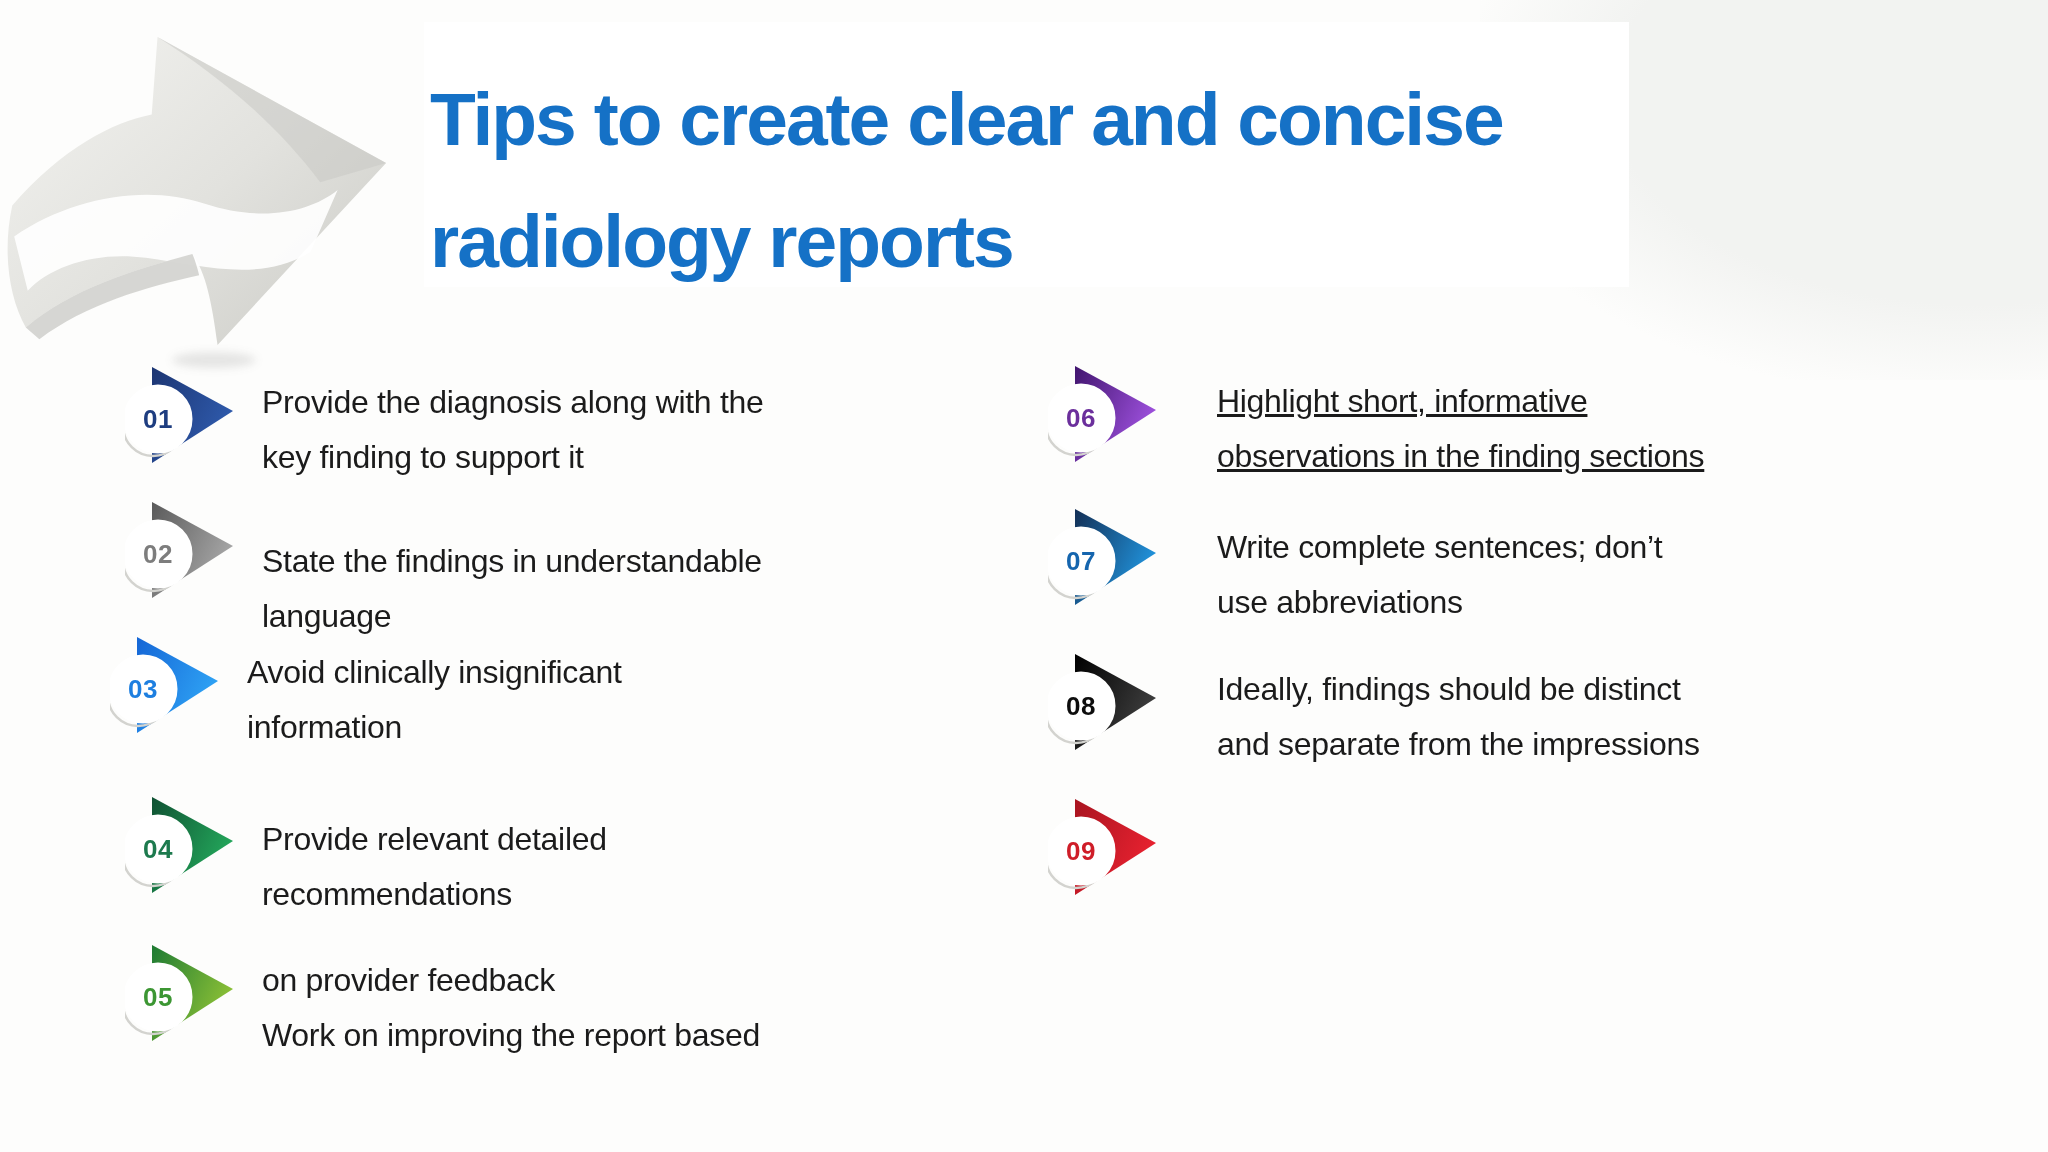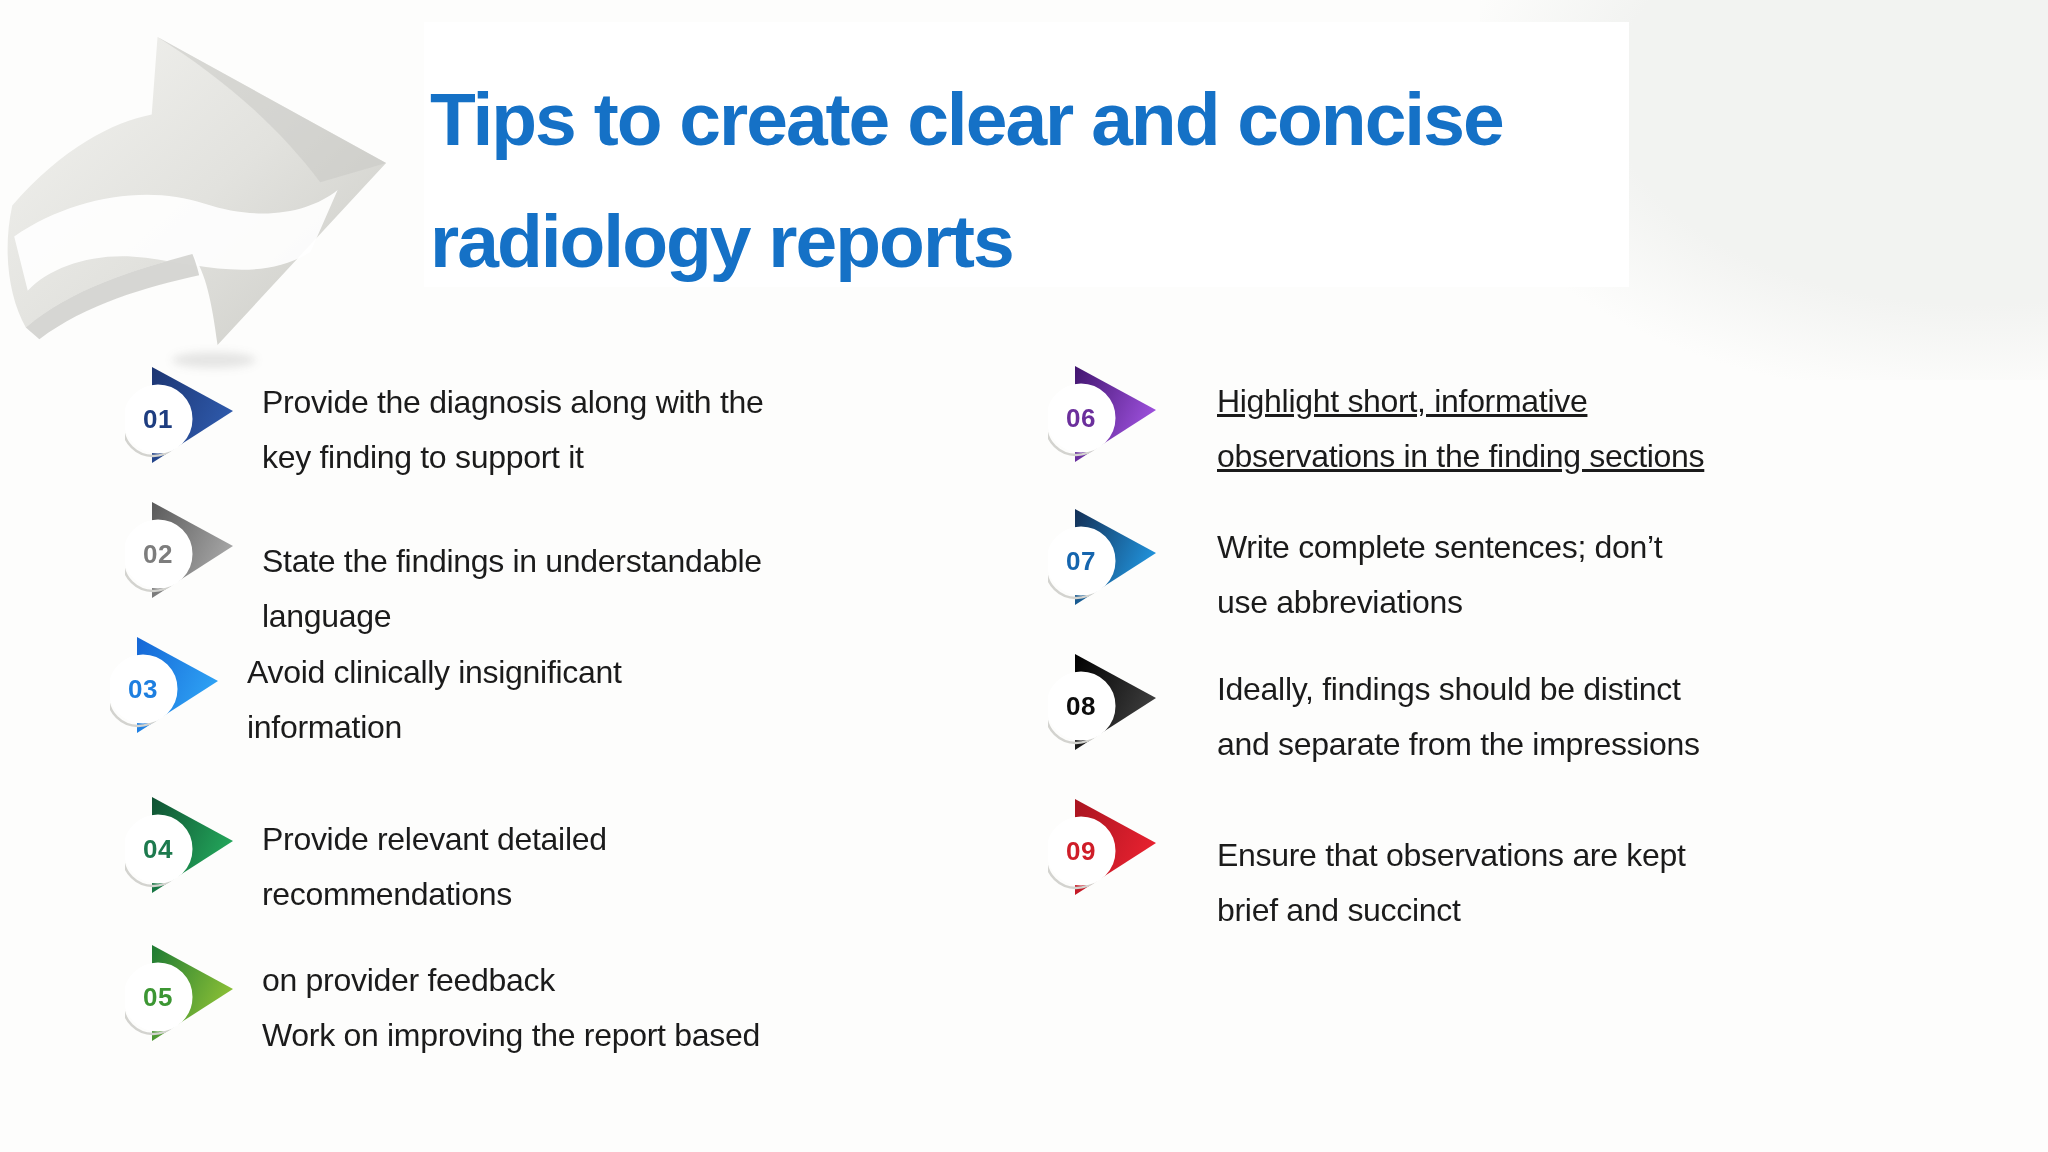--- a/index.html
+++ b/index.html
@@ -231,19 +231,15 @@
           <span class="tip-line">and separate from the impressions</span>
         </div>
   </div>
       <div class="tip r9 col-right">
     <svg class="tip-icon" viewBox="0 0 112 104" aria-hidden="true">
       <polygon class="tip-triangle" points="27,4 108,48 27,100" fill="url(#tipGrad8)"></polygon>
       <circle class="tip-circle-shadow" cx="28" cy="63" r="30" fill="none" stroke="#d3d3cf" stroke-width="2.5"></circle>
       <circle class="tip-circle" cx="33" cy="56" r="30" fill="#ffffff" stroke="#ffffff" stroke-width="9"></circle>
       <text class="tip-num" x="33" y="65" fill="#cf1d28">09</text>
     </svg>
-    <div class="tip-lines">
-          <span class="tip-line">Ensure that observations are kept</span>
-          <span class="tip-line">brief and succinct</span>
-        </div>
   </div>
     </div>
 </div>
 
 </body></html>

